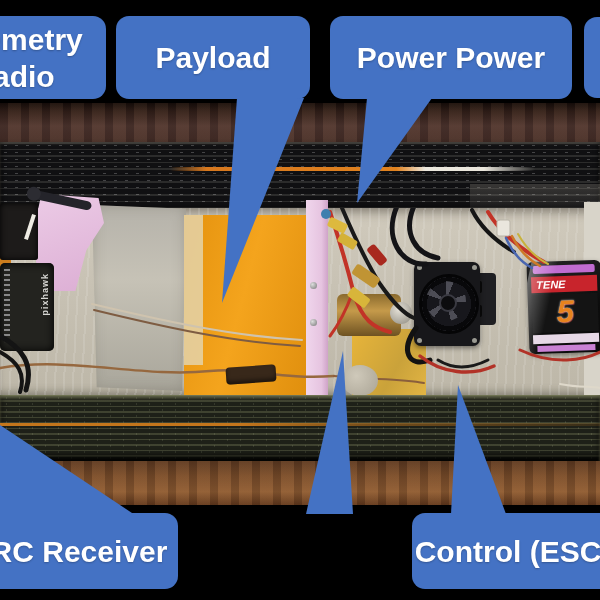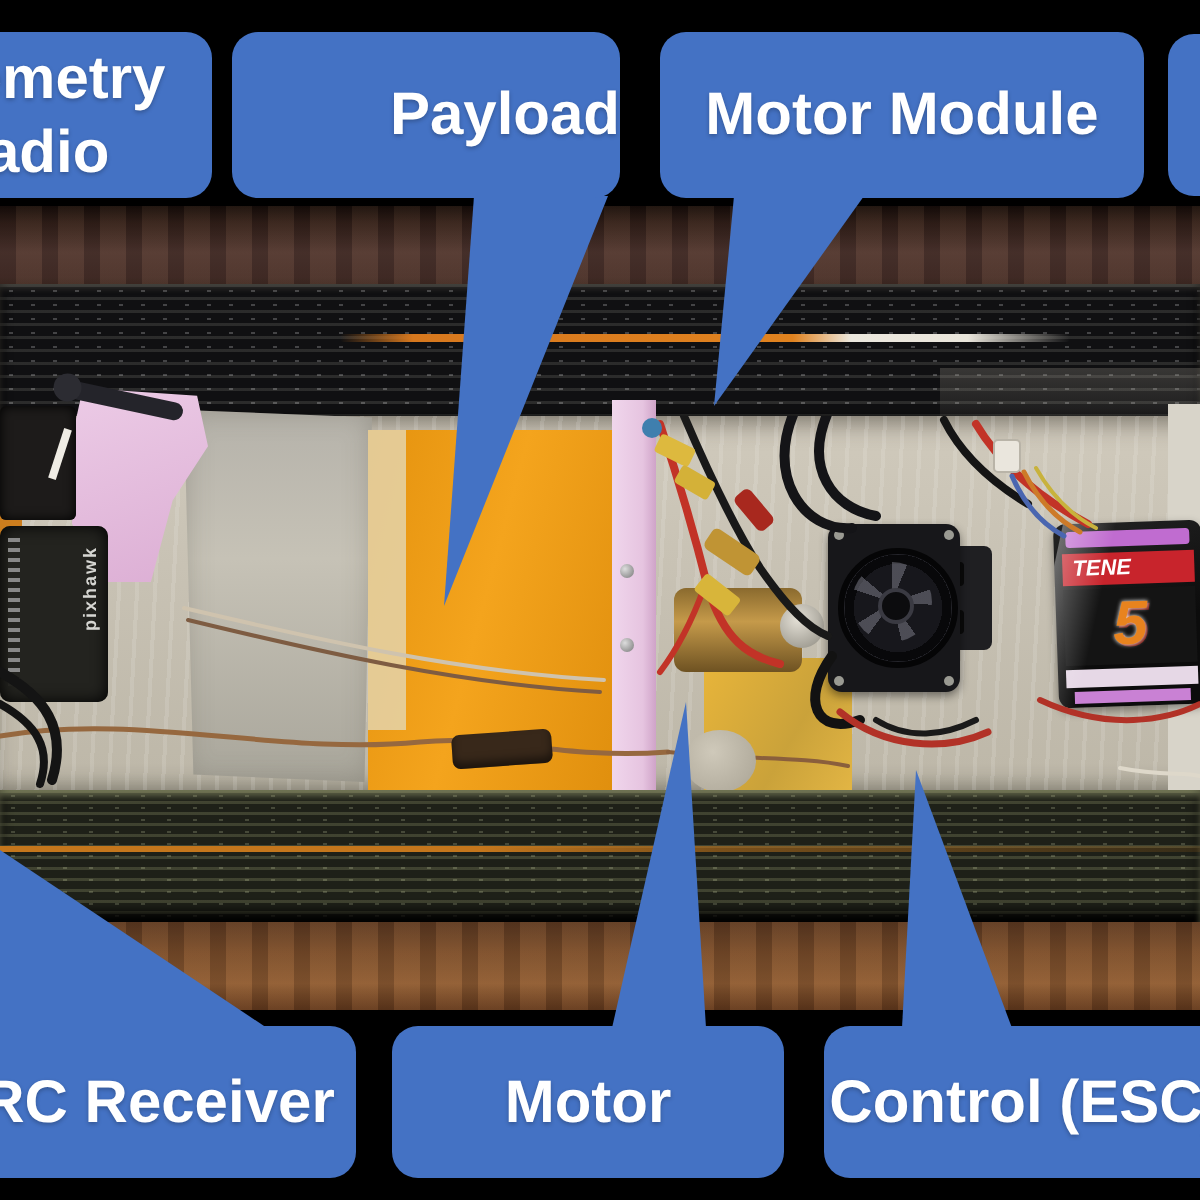--- a/index.html
+++ b/index.html
@@ -102,21 +102,21 @@
   .fuse{left:226px;top:158px;width:50px;height:17px;background:#38281a;border-radius:4px;
     transform:rotate(-4deg);box-shadow:inset 0 -3px 4px rgba(0,0,0,.5);}
   .wires{position:absolute;left:0;top:0;width:600px;height:187px;}
   
   .pointers{position:absolute;left:0;top:0;width:600px;height:600px;z-index:5;}
   .callout{position:absolute;z-index:6;background:#4472C4;border-radius:13px;color:#fff;
     display:flex;flex-direction:column;align-items:center;justify-content:center;
     font-size:30px;line-height:37px;font-weight:700;text-align:center;white-space:nowrap;
     text-shadow:0 1px 2px rgba(0,0,0,.25);}
   .co-telemetry{left:-80px;top:16px;width:186px;height:83px;}
-  .co-payload{left:116px;top:16px;width:194px;height:83px;align-items:flex-end;}
+  .co-payload{left:116px;top:16px;width:194px;height:83px;}
   .co-power{left:330px;top:16px;width:242px;height:83px;}
   .co-rightcut{left:584px;top:17px;width:72px;height:81px;}
   .co-rc{left:-20px;top:513px;width:198px;height:76px;}
   .co-motor{left:196px;top:513px;width:196px;height:76px;}
   .co-speed{left:412px;top:513px;width:202px;height:76px;}
 </style>
 </head>
 <body>
 
 <div class="stage">
@@ -219,26 +219,23 @@
   </svg>
 
   <div class="callout co-telemetry">
     <span>Telemetry</span>
     <span>Radio</span>
   </div>
   <div class="callout co-payload">
     <span>Payload</span>
   </div>
   <div class="callout co-power">
-    <span>Motor Module</span>
+    <span>Power Power</span>
   </div>
   <div class="callout co-rightcut"></div>
   <div class="callout co-rc">
     <span>RC Receiver</span>
   </div>
-  <div class="callout co-motor">
-    <span>Motor</span>
-  </div>
   <div class="callout co-speed">
     <span>Control (ESC)</span>
   </div>
 
 </div>
 
 </body></html>

